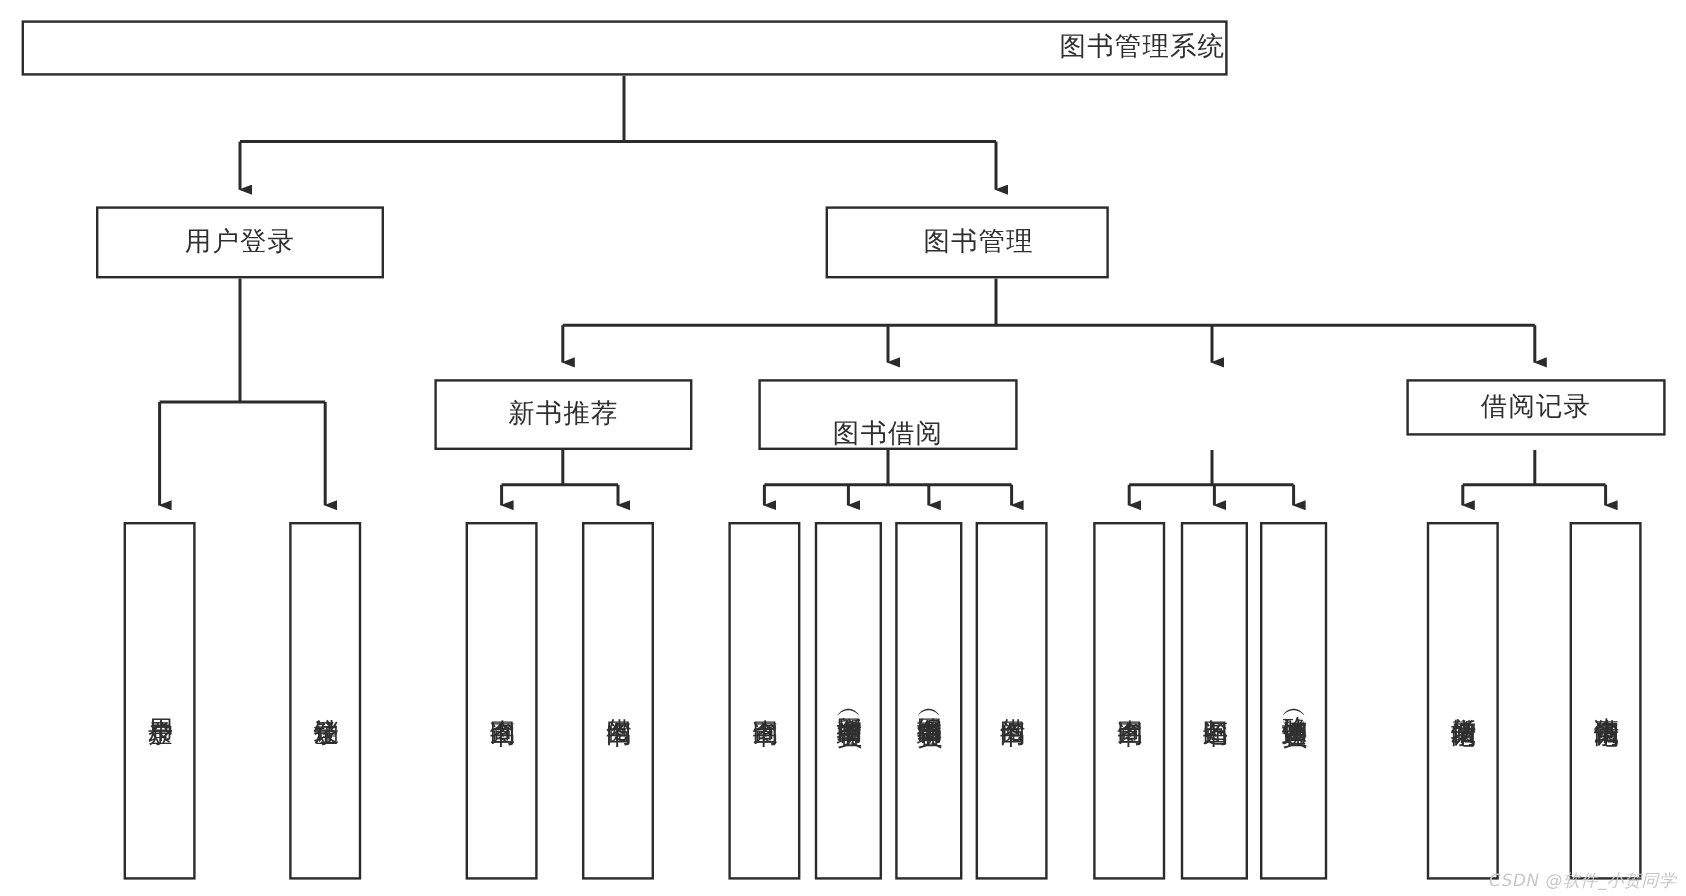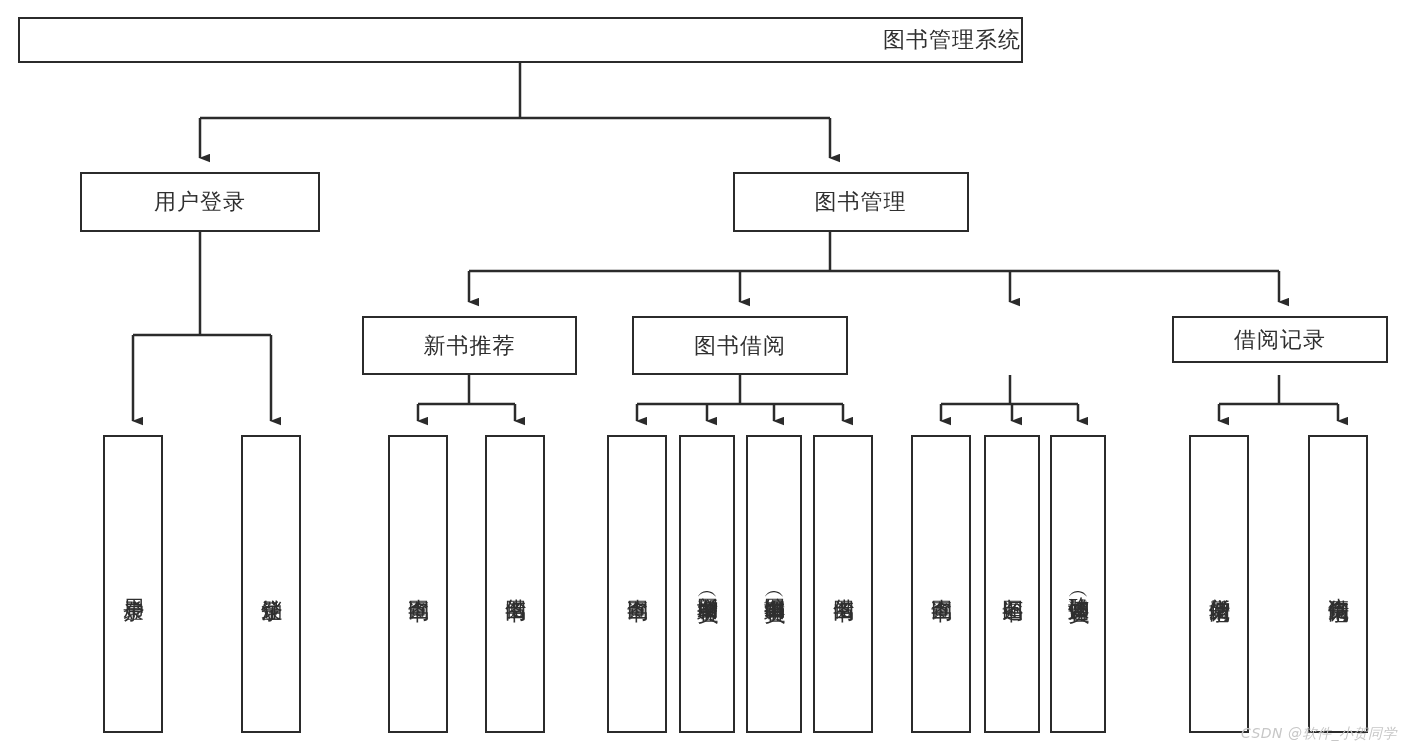--- a/index.html
+++ b/index.html
@@ -130,28 +130,28 @@
     </g>
   </svg>
 
   <div class="node-box" style="left:18px; top:17px; width:1005px; height:46px;justify-content:flex-end;">
     <span class="node-label-h">图书管理系统</span>
   </div>
 
   <div class="node-box" style="left:80px; top:172px; width:240px; height:60px;">
     <span class="node-label-h">用户登录</span>
   </div>
-  <div class="node-box" style="left:733px; top:172px; width:236px; height:60px;padding-left:19px;">
+  <div class="node-box" style="left:688px; top:172px; width:236px; height:60px;padding-left:19px;">
     <span class="node-label-h">图书管理</span>
   </div>
 
   <div class="node-box" style="left:362px; top:316px; width:215px; height:59px;">
     <span class="node-label-h">新书推荐</span>
   </div>
-  <div class="node-box" style="left:632px; top:316px; width:216px; height:59px;">
+  <div class="node-box" style="left:632px; top:316px; width:216px; height:59px;align-items:flex-end;">
     <span class="node-label-h">图书借阅</span>
   </div>
   <div class="node-box" style="left:1172px; top:316px; width:216px; height:47px;">
     <span class="node-label-h">借阅记录</span>
   </div>
 
   <div class="leaf-box" style="left:103px; top:435px; width:60px; height:298px;">
     <span class="node-label-v">用户登录</span>
   </div>
   <div class="leaf-box" style="left:241px; top:435px; width:60px; height:298px;">

